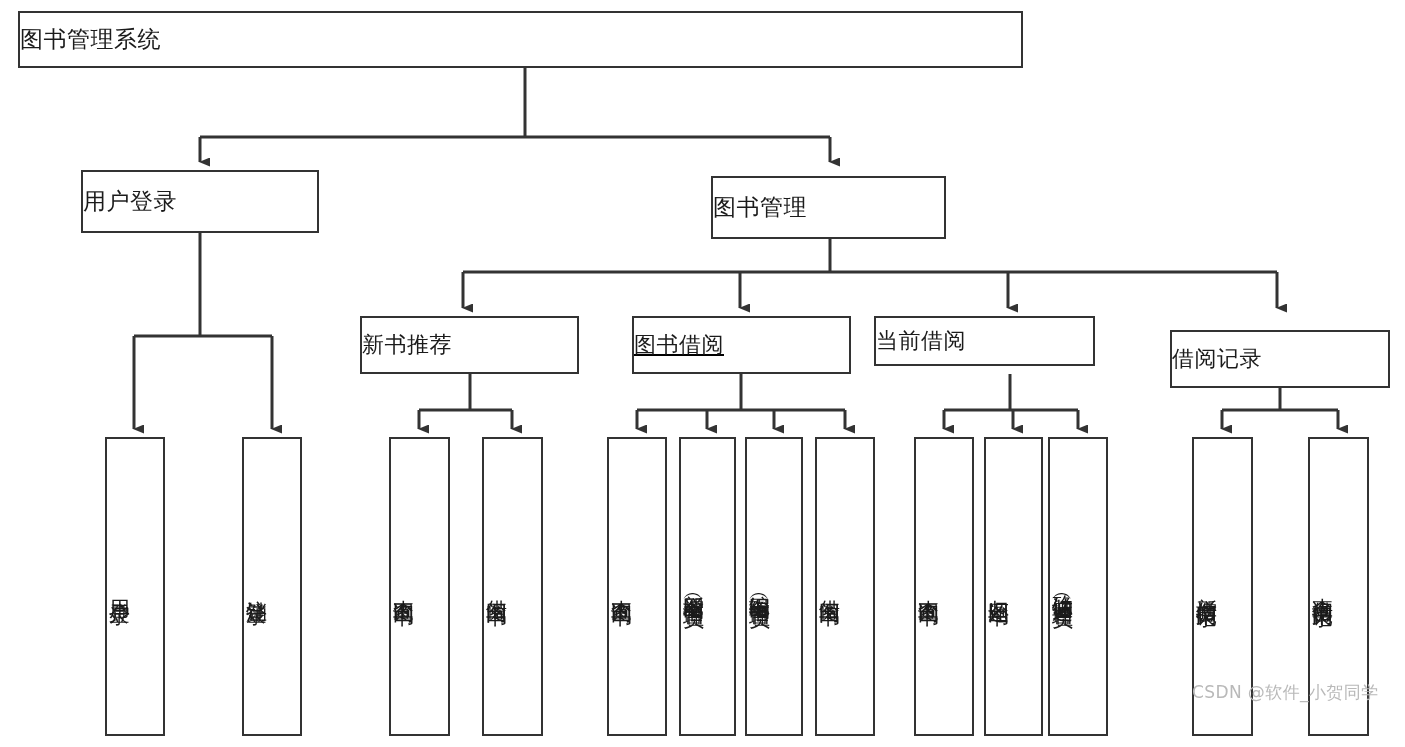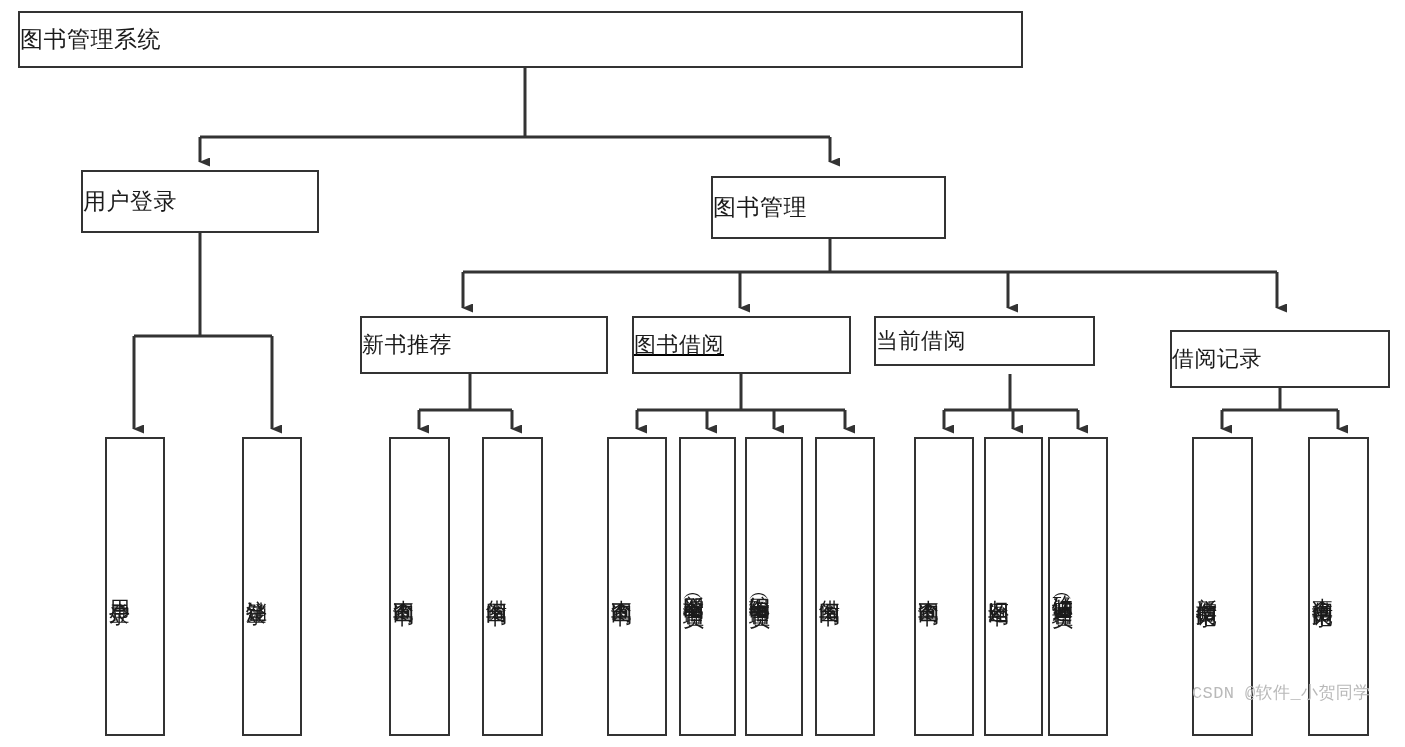--- a/index.html
+++ b/index.html
@@ -125,21 +125,21 @@
     <span class="node-label">图书管理系统</span>
   </div>
 
   <div class="node level1" style="left:81px; top:170px; width:238px; height:63px;">
     <span class="node-label">用户登录</span>
   </div>
   <div class="node level1" style="left:711px; top:170px; width:235px; height:63px;margin-top:6px;">
     <span class="node-label">图书管理</span>
   </div>
 
-  <div class="node level2" style="left:360px; top:316px; width:248px; height:58px;">
+  <div class="node level2" style="left:360px; top:316px; width:219px; height:58px;">
     <span class="node-label">新书推荐</span>
   </div>
   <div class="node level2" style="left:632px; top:316px; width:219px; height:58px;text-decoration:underline;">
     <span class="node-label">图书借阅</span>
   </div>
   <div class="node level2" style="left:874px; top:316px; width:221px; height:50px;">
     <span class="node-label">当前借阅</span>
   </div>
   <div class="node level2" style="left:1170px; top:316px; width:220px; height:58px;margin-top:14px;">
     <span class="node-label">借阅记录</span>
@@ -178,15 +178,15 @@
   <div class="node vertical" style="left:1048px; top:437px; width:60px; height:299px;">
     <span class="node-label">确认归还（管理员）</span>
   </div>
   <div class="node vertical" style="left:1192px; top:437px; width:61px; height:299px;">
     <span class="node-label">新增借阅记录</span>
   </div>
   <div class="node vertical" style="left:1308px; top:437px; width:61px; height:299px;">
     <span class="node-label">查询借阅记录</span>
   </div>
 
-  <div class="watermark" style="left:1192px; top:681px;font-family:Liberation Mono, monospace;">CSDN @软件_小贺同学</div>
+  <div class="watermark" style="left:1192px; top:681px;">CSDN @软件_小贺同学</div>
 
 </div>
 
 </body></html>

